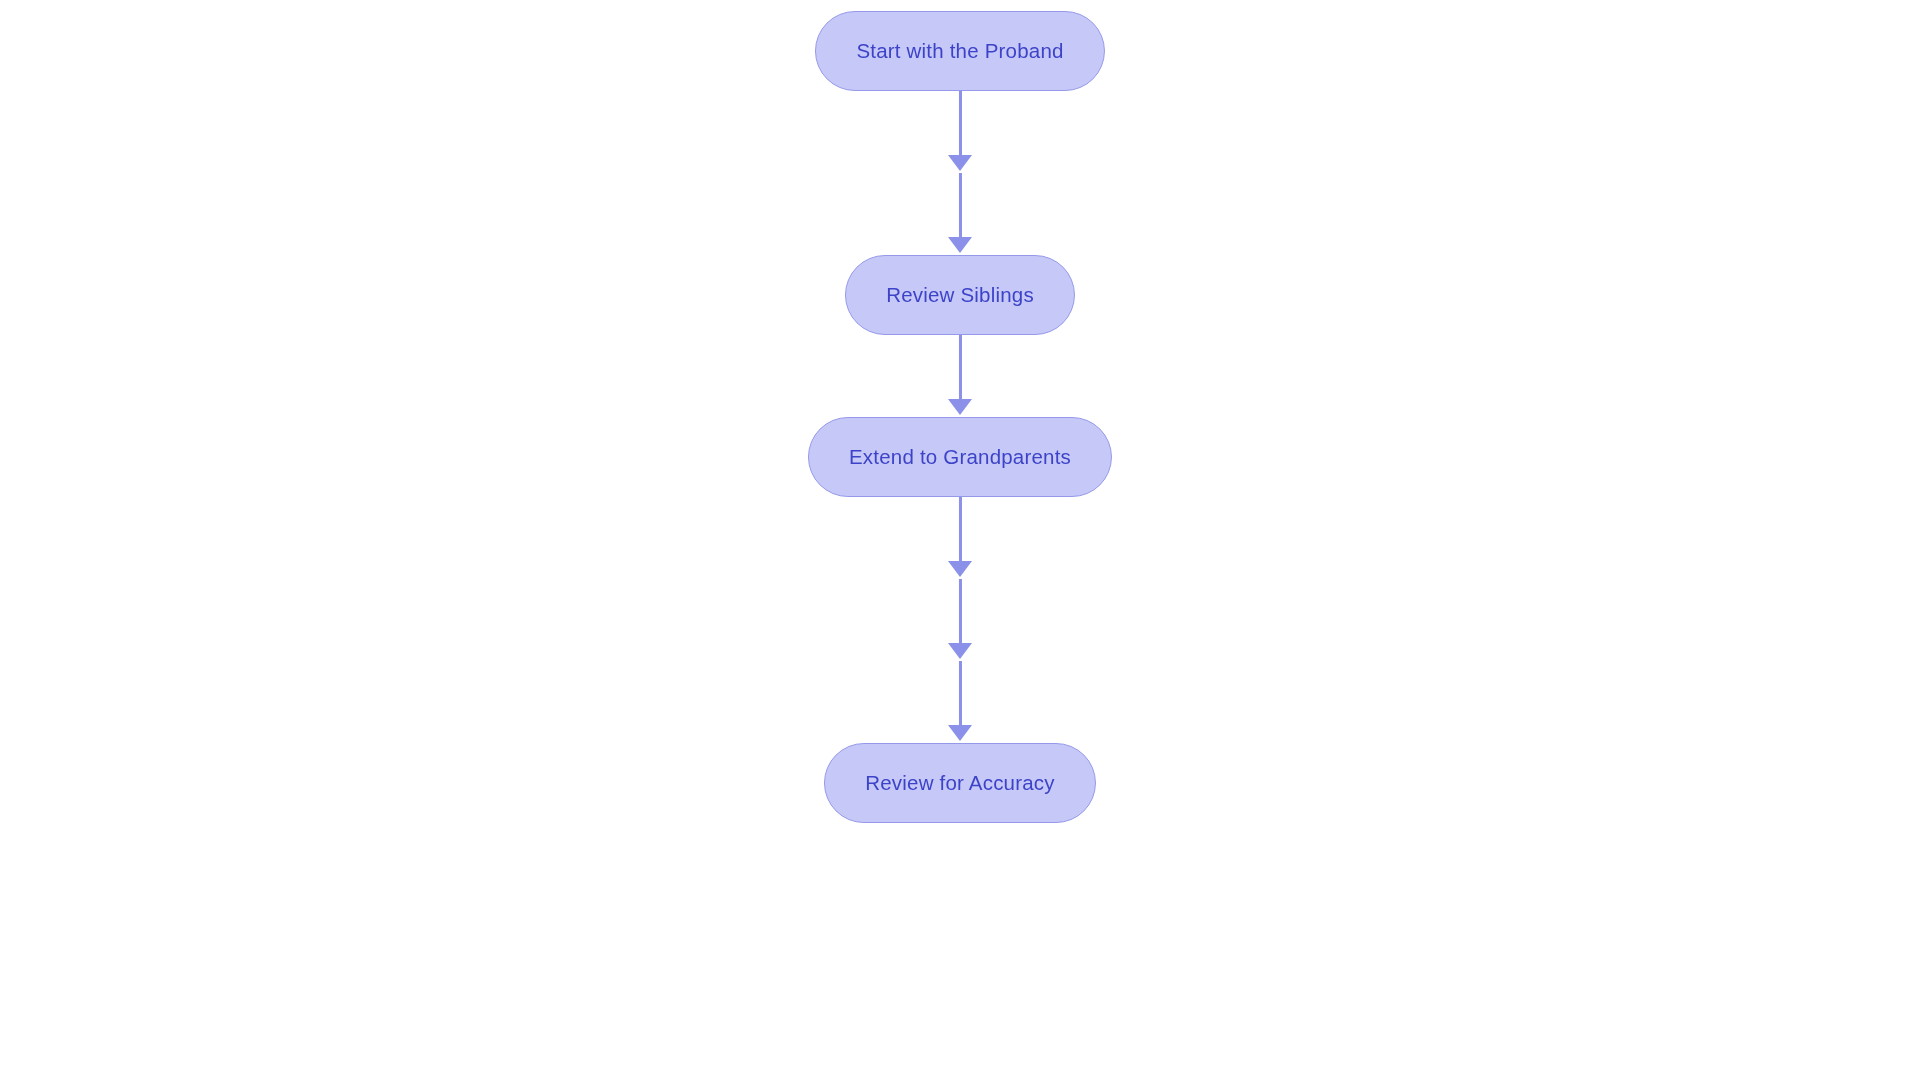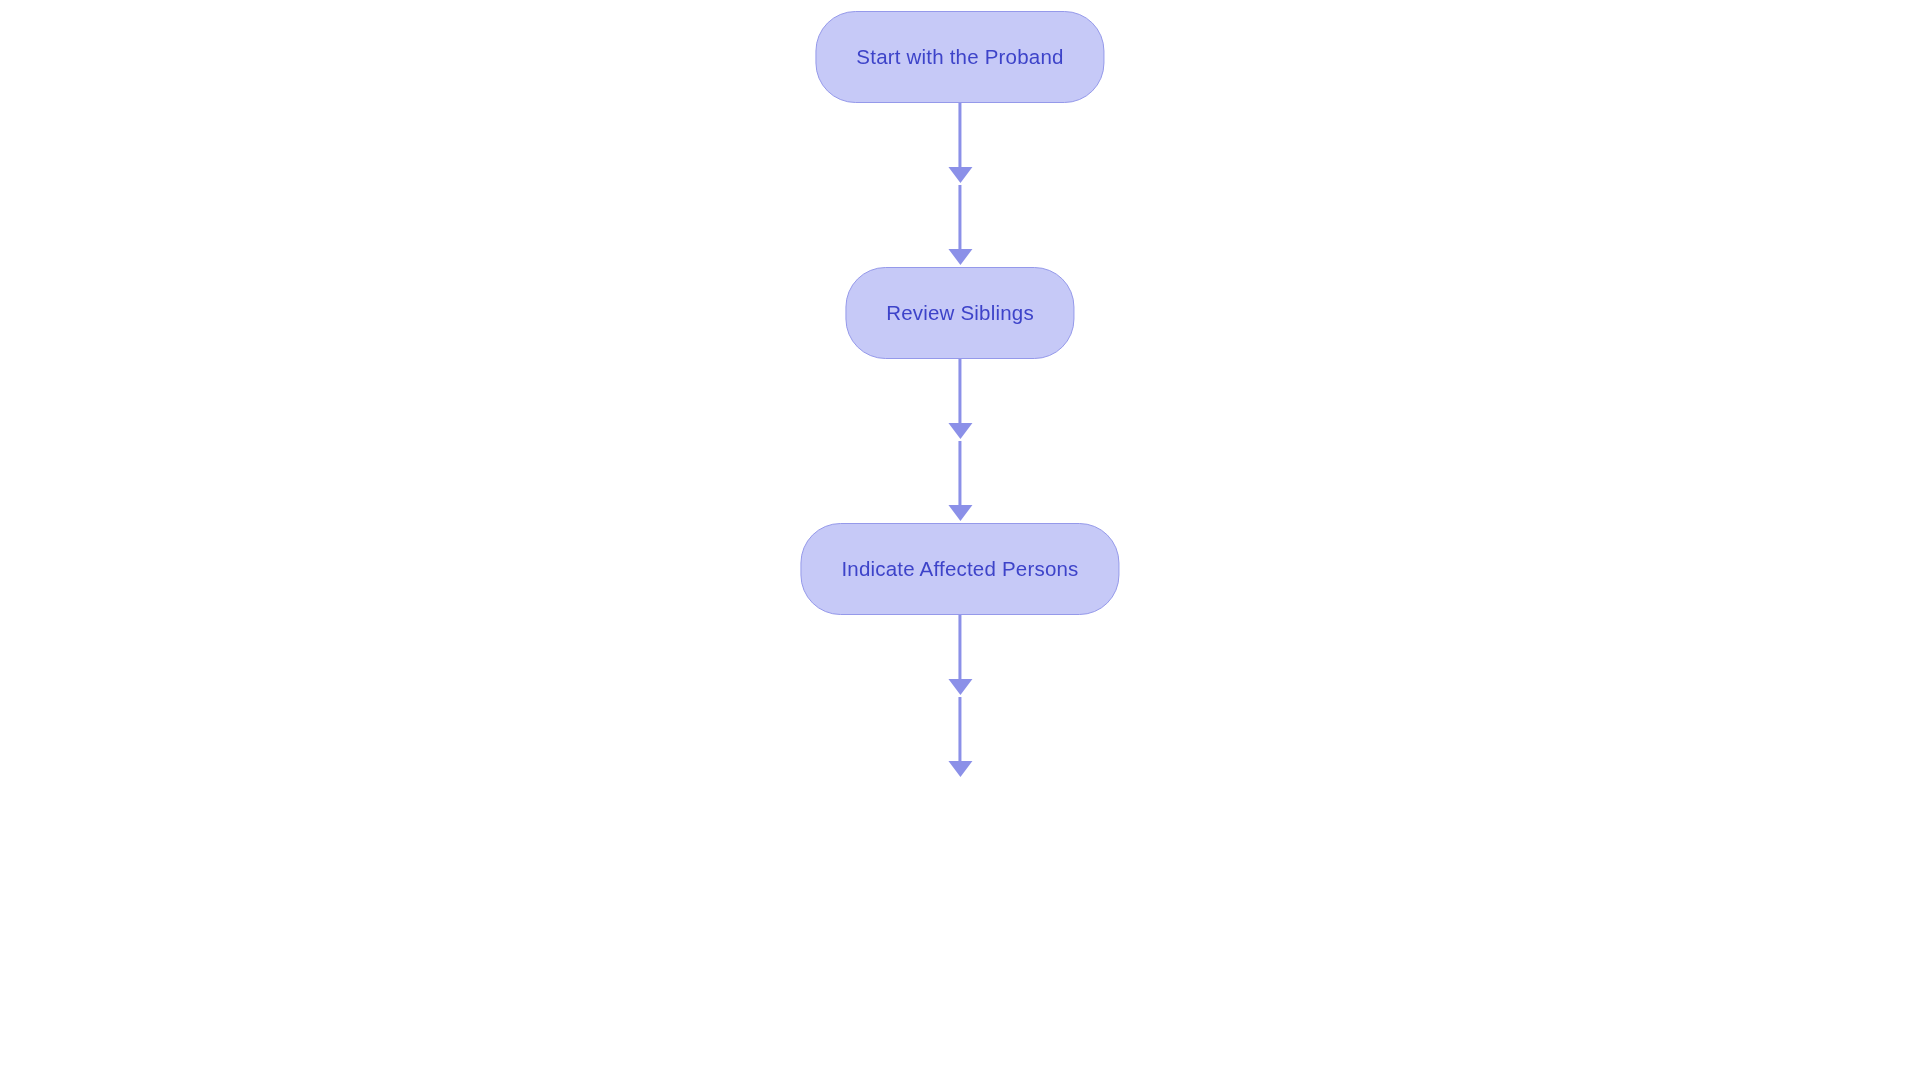--- a/index.html
+++ b/index.html
@@ -22,21 +22,21 @@
     position: absolute;
     top: 11px;
     left: 50%;
     transform: translateX(-50%);
     display: flex;
     flex-direction: column;
     align-items: center;
   }
   .flow-node {
     box-sizing: border-box;
-    height: 92px;
+    height: 80px;
     padding: 0 40px;
     display: flex;
     align-items: center;
     justify-content: center;
     background: var(--node-fill, #c6c9f7);
     border: 1.5px solid var(--node-border, #9599ea);
     border-radius: 40px;
     color: var(--text-color, #3d43c9);
     font-size: 20.5px;
     letter-spacing: 0.2px;
@@ -87,36 +87,39 @@
 
     <div class="flow-node">
       <span>Review Siblings</span>
     </div>
 
     <div class="flow-arrow">
       <div class="arrow-line"></div>
       <div class="arrow-head"></div>
     </div>
 
-
-    <div class="flow-arrow">
-      <div class="arrow-line"></div>
-      <div class="arrow-head"></div>
-    </div>
-
     <div class="flow-node">
-      <span>Indicate Affected Persons</span>
+      <span>Extend to Grandparents</span>
     </div>
 
     <div class="flow-arrow">
       <div class="arrow-line"></div>
       <div class="arrow-head"></div>
     </div>
 
 
     <div class="flow-arrow">
       <div class="arrow-line"></div>
       <div class="arrow-head"></div>
     </div>
 
 
+    <div class="flow-arrow">
+      <div class="arrow-line"></div>
+      <div class="arrow-head"></div>
+    </div>
+
+    <div class="flow-node">
+      <span>Review for Accuracy</span>
+    </div>
+
   </div>
 </div>
 
 </body></html>

